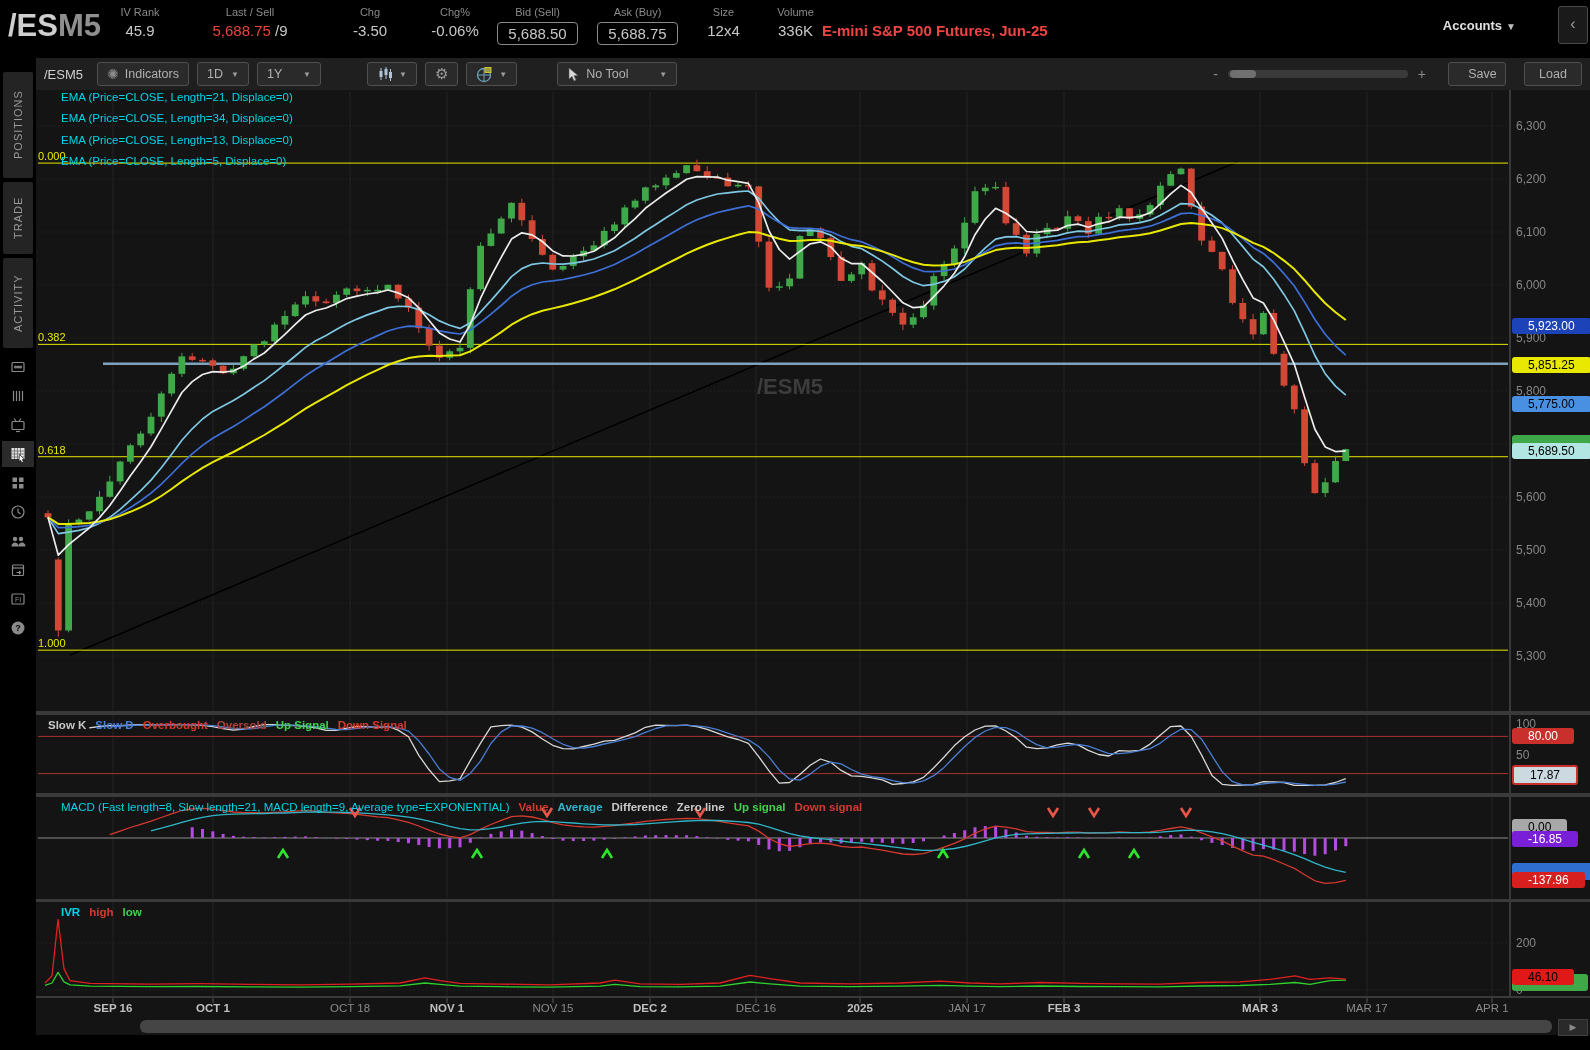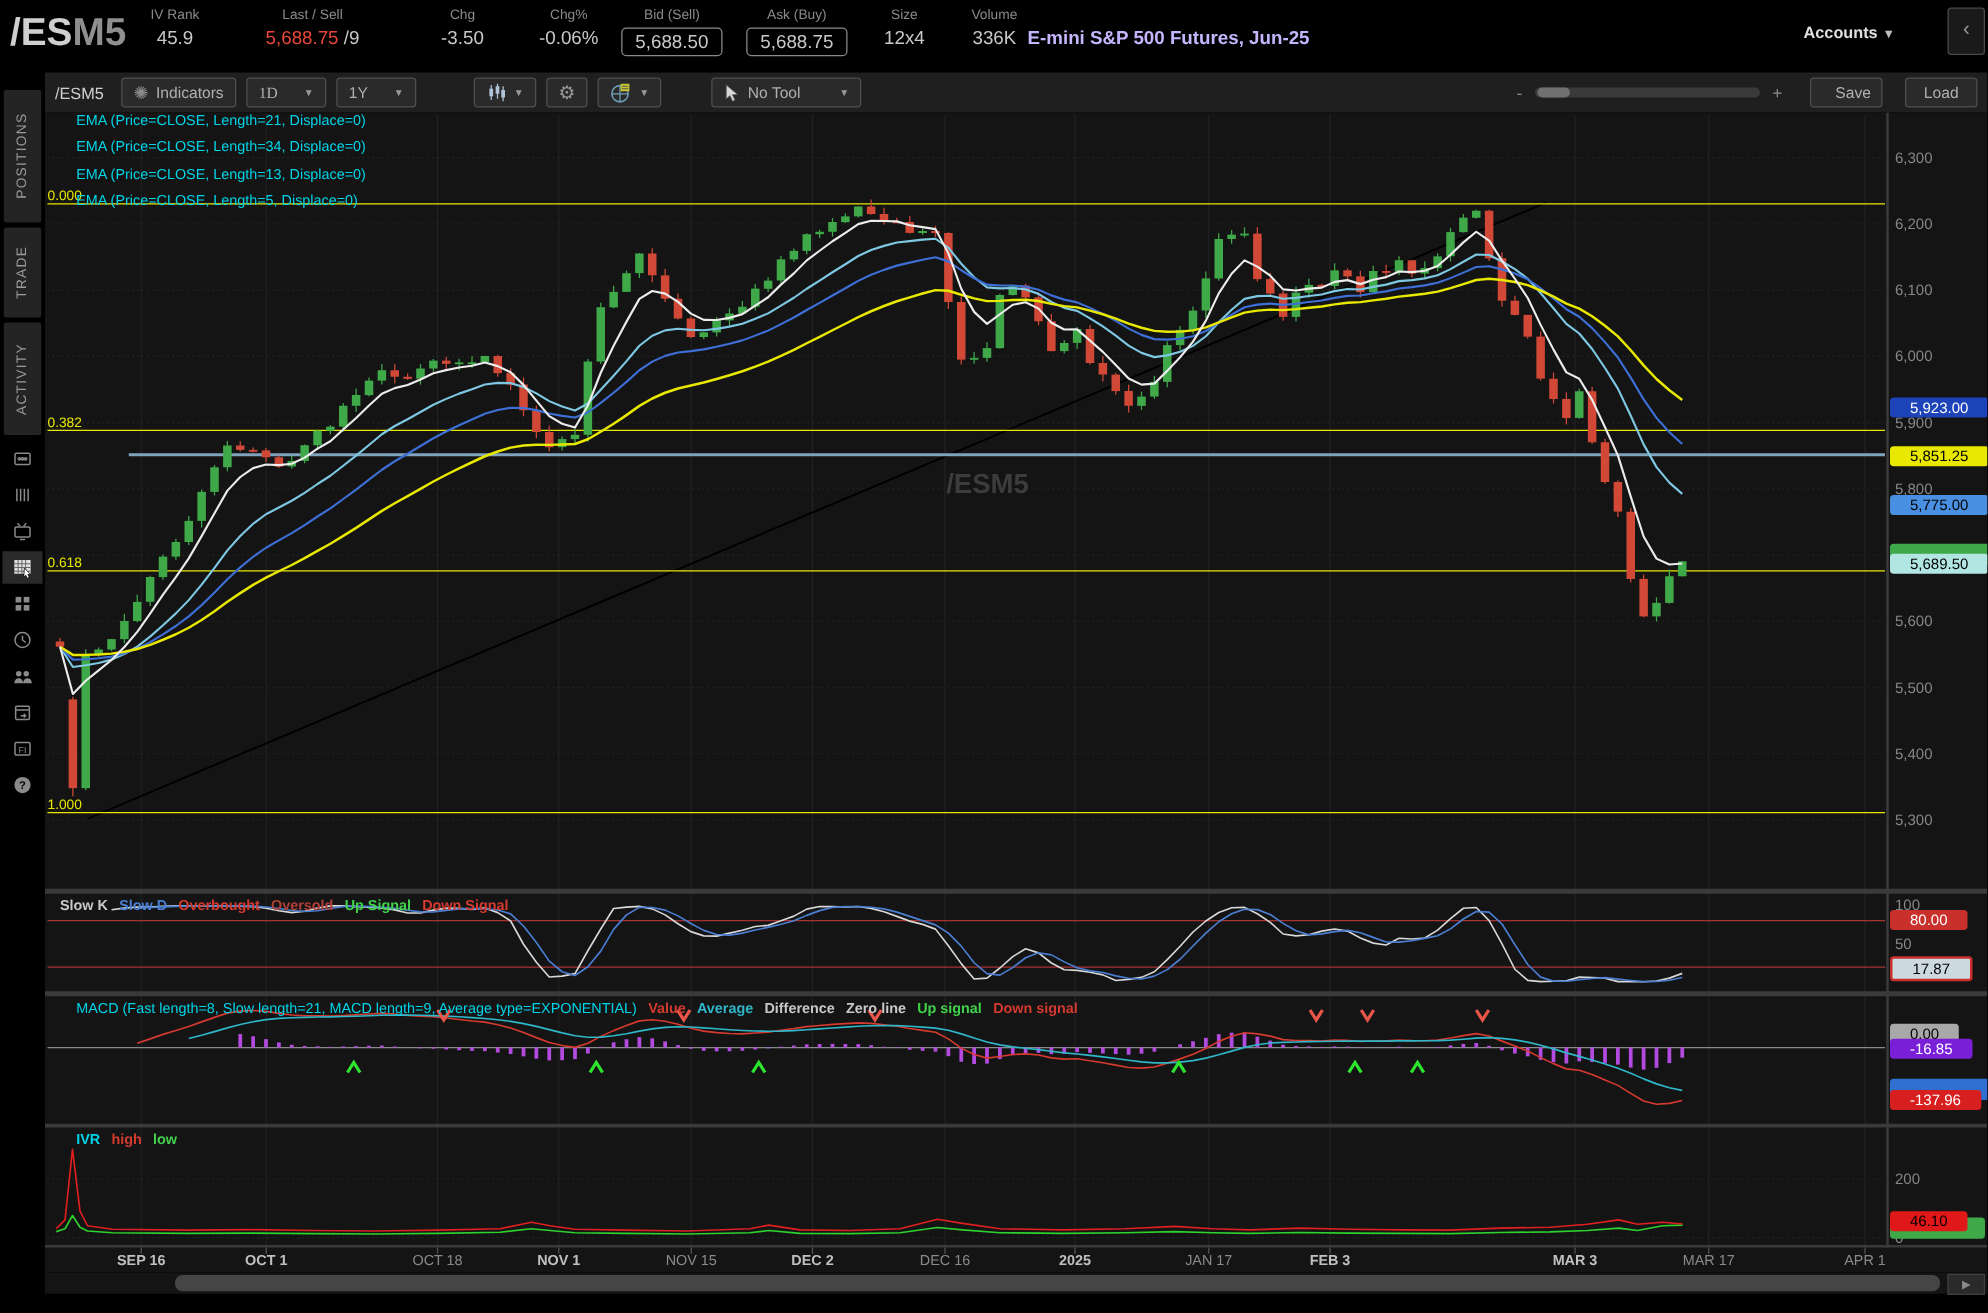--- a/index.html
+++ b/index.html
@@ -7,21 +7,21 @@
        font-family:"Liberation Sans",sans-serif;-webkit-font-smoothing:antialiased;}
   
   .header{position:absolute;left:0;top:0;width:1590px;height:58px;background:#000;}
   .sym-main{position:absolute;left:8px;top:8px;font-size:31px;font-weight:bold;color:#cfcfcf;}
   .sym-suffix{color:#8f8f8f;}
   .hcol{position:absolute;top:6px;text-align:center;}
   .hcol .lbl{font-size:11px;color:#8a8a8a;}
   .hcol .val{font-size:15px;margin-top:4px;color:#c8c8c8;}
   .red{color:#e8463a;}
   .boxval{border:1px solid #8a8a8a;border-radius:4px;padding:2px 10px;display:inline-block;}
-  .desc{position:absolute;left:822px;top:22px;font-size:15px;font-weight:bold;color:#c4b5fd;}
+  .desc{position:absolute;left:822px;top:22px;font-size:15px;font-weight:bold;color:#ef4444;}
   .accounts{position:absolute;right:74px;top:18px;font-size:13px;font-weight:bold;color:#e0e0e0;cursor:pointer;}
   .accounts .car{font-size:10px;color:#bdbdbd;margin-left:4px;}
   .collapse-btn{position:absolute;right:2px;top:6px;width:28px;height:36px;border:1px solid #4a4a4a;
      border-radius:3px;background:#1a1a1a;color:#9a9a9a;font-size:16px;text-align:center;line-height:34px;cursor:pointer;}
   
   .toolbar{position:absolute;left:36px;top:58px;width:1554px;height:32px;background:#1f1f1f;
      display:flex;align-items:center;gap:8px;padding-left:8px;box-sizing:border-box;}
   .tb-sym{color:#cfcfcf;font-size:13px;margin-right:6px;}
   .tb-btn{background:#2a2a2a;border:1px solid #4f4f4f;border-radius:3px;height:24px;display:flex;
      align-items:center;gap:6px;padding:0 9px;color:#b0b0b0;font-size:12.5px;cursor:pointer;box-sizing:border-box;}
@@ -98,21 +98,21 @@
     </div>
     <div class="collapse-btn">‹</div>
   </div>
 
   <div class="toolbar">
     <span class="tb-sym">/ESM5</span>
     <div class="tb-btn">
       <span style="color:#8a8a8a;font-size:14px;">✺</span>
       <span>Indicators</span>
     </div>
-    <div class="tb-btn" style="width:64px;justify-content:space-between;font-family:Liberation Serif, serif;">
+    <div class="tb-btn" style="width:52px;justify-content:space-between;">
       <span>1D</span>
         <span class="tb-caret">▼</span>
     </div>
     <div class="tb-btn" style="width:64px;justify-content:space-between;">
       <span>1Y</span>
         <span class="tb-caret">▼</span>
     </div>
     <div class="tb-gap"></div>
     <div class="tb-btn">
       <svg width="16" height="16" viewBox="0 0 16 16">

